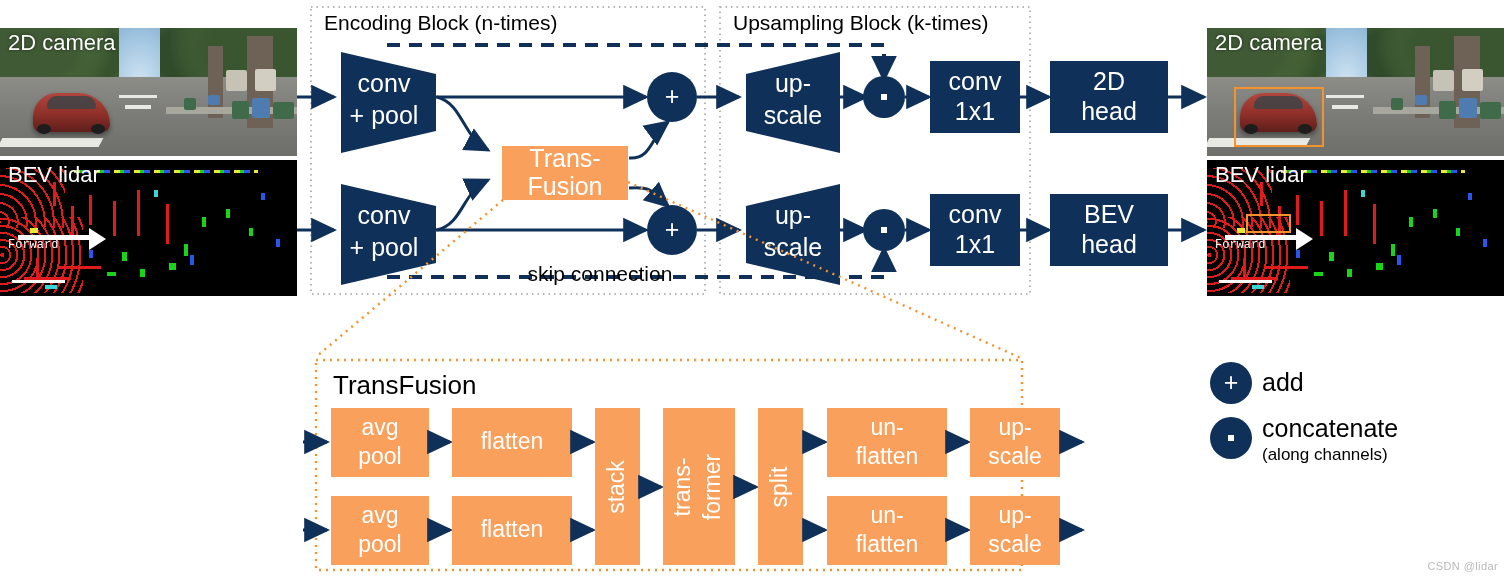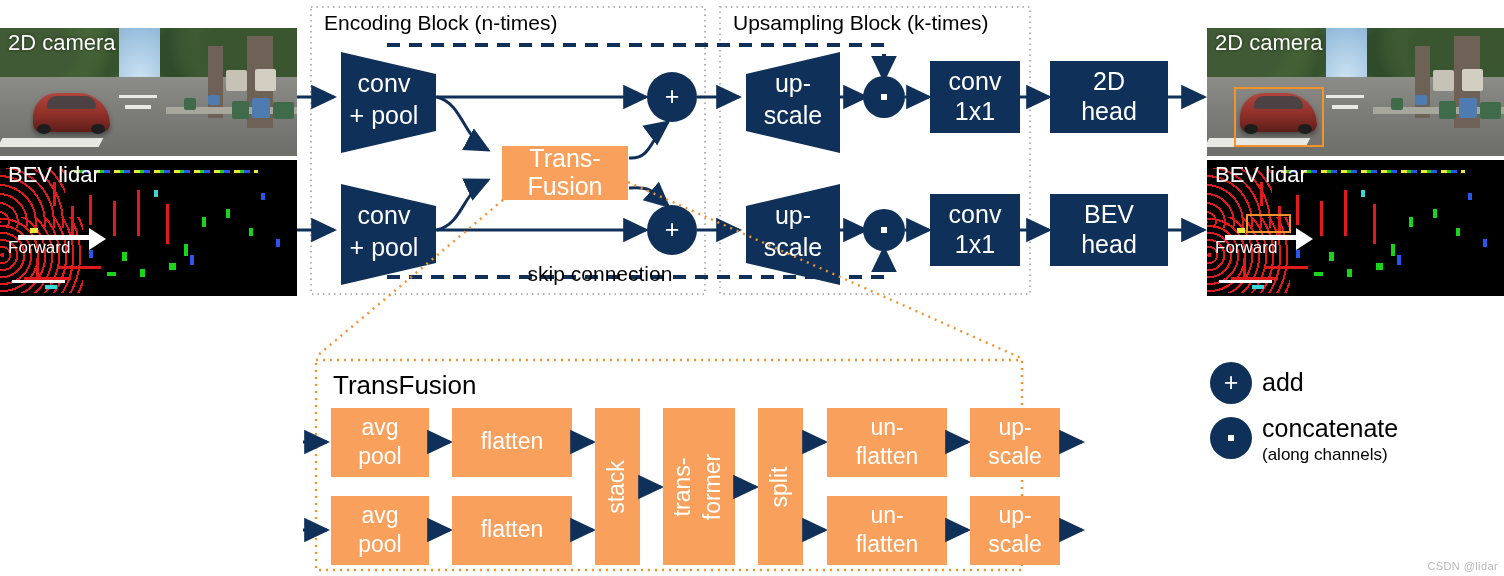--- a/index.html
+++ b/index.html
@@ -34,22 +34,22 @@
     fill:#000000;font-family:"Liberation Sans",sans-serif;
     font-size:17px;dominant-baseline:middle;
   }
   .imgCaption{
     position:absolute;color:#ffffff;font-size:22px;
     font-family:"Liberation Sans",sans-serif;left:8px;top:2px;
     text-shadow:0 0 3px rgba(0,0,0,.55);
     white-space:nowrap;pointer-events:none;
   }
   .fwdCaption{
-    position:absolute;color:#ffffff;font-size:17px;
-    font-family:Liberation Sans, sans-serif;left:8px;
+    position:absolute;color:#ffffff;font-size:12px;
+    font-family:Liberation Mono, monospace;left:8px;
     white-space:nowrap;pointer-events:none;
   }
   .photo{position:absolute;overflow:hidden;}
   .watermark{
     position:absolute;right:6px;bottom:4px;color:#b9b9b9;
     font-size:11px;font-family:"Liberation Sans",sans-serif;
     letter-spacing:.4px;
   }
   
   .cam{background:#8a8f84;position:absolute;inset:0;}

